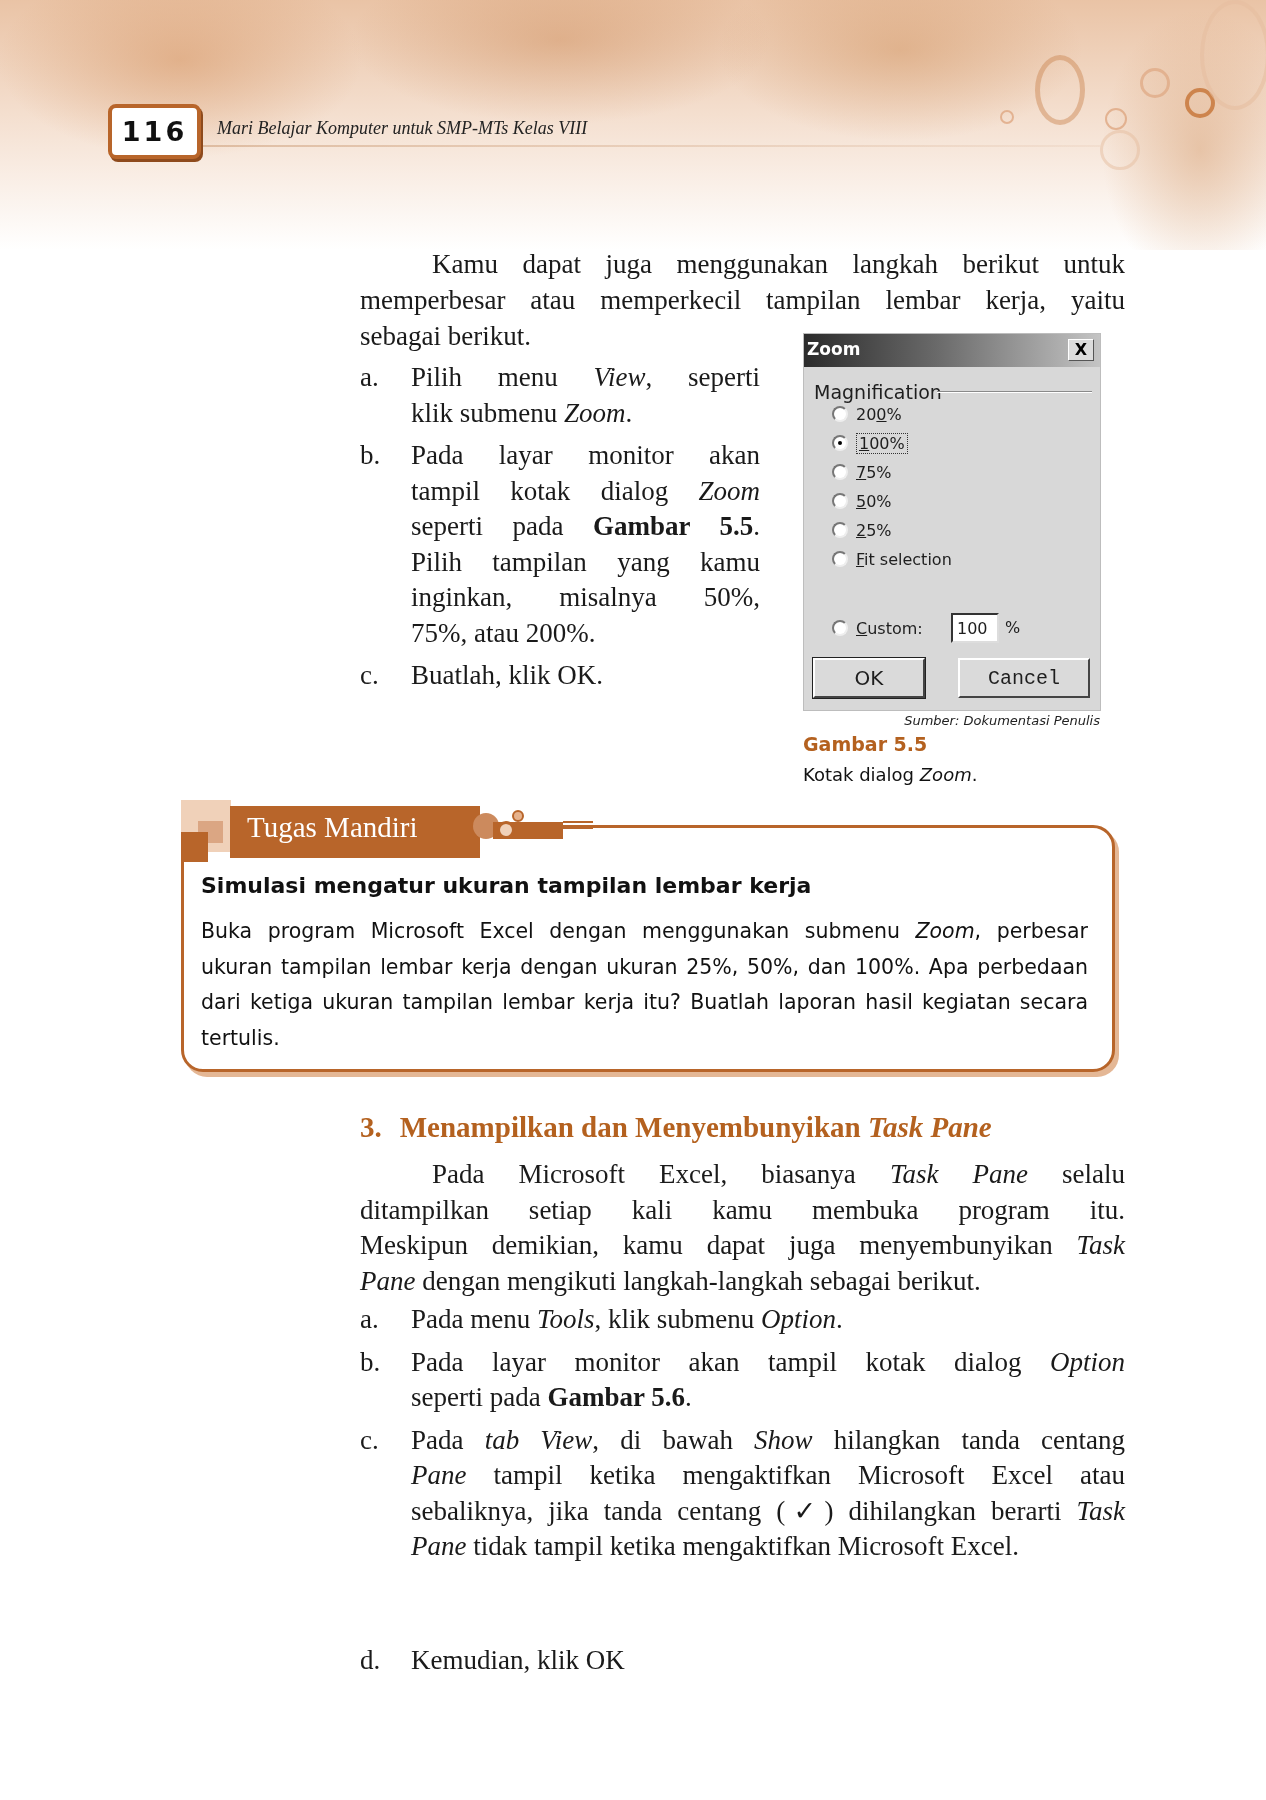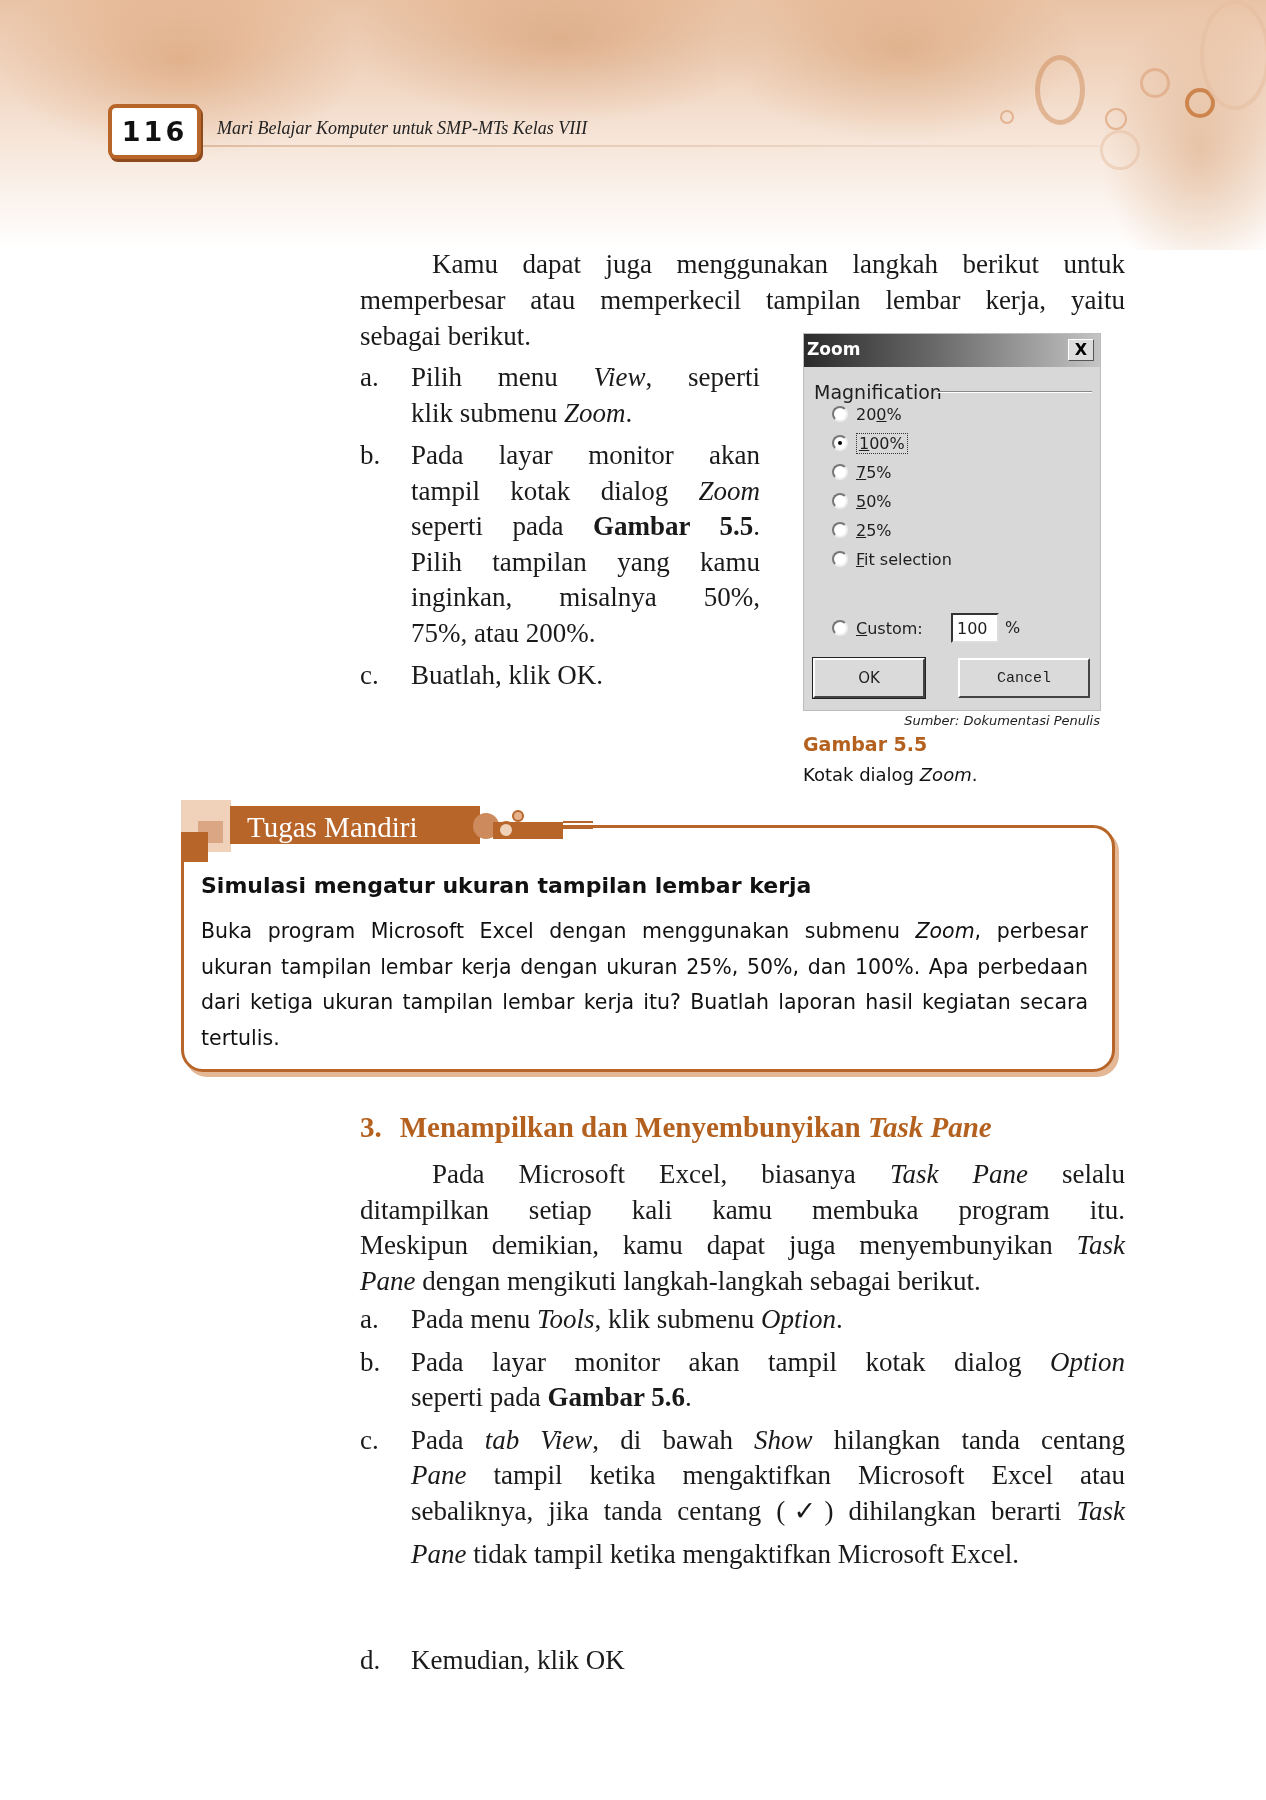--- a/index.html
+++ b/index.html
@@ -73,21 +73,21 @@
   .u { text-decoration: underline; }
   .custom-input {
     position: absolute; left: 147px; top: 279px; width: 48px; height: 30px;
     background: #fff; border: 2px solid #333; border-right-color: #ddd; border-bottom-color: #ddd;
     font-size: 16px; padding: 4px 4px; font-family: "DejaVu Sans", sans-serif; color: #1e1e1e;
   }
   .pct-label { position: absolute; left: 201px; top: 284px; font-size: 16px; }
   .dlg-btn {
     position: absolute; top: 324px; height: 40px;
     background: #dadada; border: 2px solid #fff; border-right-color: #444; border-bottom-color: #444;
-    font-size: 15px; display: flex; align-items: center; justify-content: center; color: #1e1e1e;
+    font-size: 20px; display: flex; align-items: center; justify-content: center; color: #1e1e1e;
   }
   .dlg-btn.default { outline: 1px solid #222; }
 
   
   .fig-source { position: absolute; left: 900px; top: 713px; width: 200px; text-align: right;
     font-family: "DejaVu Sans", sans-serif; font-style: italic; font-size: 13px; color: #222; }
   .fig-number { position: absolute; left: 803px; top: 733px; font-family: "DejaVu Sans", sans-serif;
     font-weight: bold; font-size: 19px; color: #b4611f; }
   .fig-caption { position: absolute; left: 803px; top: 764px; font-family: "DejaVu Sans", sans-serif;
     font-size: 18px; color: #111; }
@@ -95,21 +95,21 @@
   
   .task-box {
     position: absolute; left: 181px; top: 825px; width: 934px; height: 247px;
     border: 3px solid #b8652a; border-radius: 22px; background: #fff;
     box-shadow: 4px 5px 0 #e4b795;
   }
   .task-banner-deco1 { position: absolute; left: 181px; top: 800px; width: 50px; height: 52px; background: #f0d1b9; }
   .task-banner-deco2 { position: absolute; left: 181px; top: 832px; width: 27px; height: 30px; background: #b8652a; }
   .task-banner-deco3 { position: absolute; left: 198px; top: 821px; width: 25px; height: 22px; background: #dba683; }
   .task-banner {
-    position: absolute; left: 230px; top: 806px; width: 250px; height: 38px;
+    position: absolute; left: 230px; top: 806px; width: 250px; height: 52px;
     background: #b8652a; color: #fff; font-size: 29px; padding: 5px 0 0 17px;
   }
   .banner-circle { position: absolute; border-radius: 50%; }
   .banner-bar { position: absolute; background: #b8652a; }
   .task-title { position: absolute; left: 201px; top: 873px; font-family: "DejaVu Sans", sans-serif;
     font-weight: bold; font-size: 22px; color: #111; }
   .task-body { position: absolute; left: 201px; top: 914px; width: 887px;
     font-family: "DejaVu Sans", sans-serif; font-size: 20.5px; line-height: 35.5px; color: #111; text-align: justify; }
 
   
@@ -251,21 +251,21 @@
         <div style="text-align: justify; text-align-last: justify;"><span>Pada layar monitor akan tampil kotak dialog </span><span class="it">Option</span></div>
         <div style="text-align: justify; text-align-last: left;"><span>seperti pada </span><span class="b">Gambar 5.6</span><span>.</span></div>
       </div>
     </div>
     <div class="list-item" style="left: 0px; top: 120.5px; width: 765px;">
       <span class="marker">c.</span>
       <div class="item-body" style="width: 714px;">
         <div style="text-align: justify; text-align-last: justify;"><span>Pada </span><span class="it">tab View</span><span>, di bawah </span><span class="it">Show</span><span> hilangkan tanda centang</span></div>
         <div style="text-align: justify; text-align-last: justify;"><span class="it">Pane</span><span> tampil ketika mengaktifkan Microsoft Excel atau</span></div>
         <div style="text-align: justify; text-align-last: justify;"><span>sebaliknya, jika tanda centang (✓) dihilangkan berarti </span><span class="it">Task</span></div>
-        <div style="text-align: justify; text-align-last: left; margin-top: 8px;"><span class="it">Pane</span><span> tidak tampil ketika mengaktifkan Microsoft Excel.</span></div>
+        <div style="text-align: justify; text-align-last: left;"><span class="it">Pane</span><span> tidak tampil ketika mengaktifkan Microsoft Excel.</span></div>
       </div>
     </div>
     <div class="list-item" style="left: 0px; top: 340.5px; width: 765px;">
       <span class="marker">d.</span>
       <div class="item-body" style="width: 714px;">
         <div style="text-align: justify; text-align-last: left;"><span>Kemudian, klik OK</span></div>
       </div>
     </div>
   </div>
 

